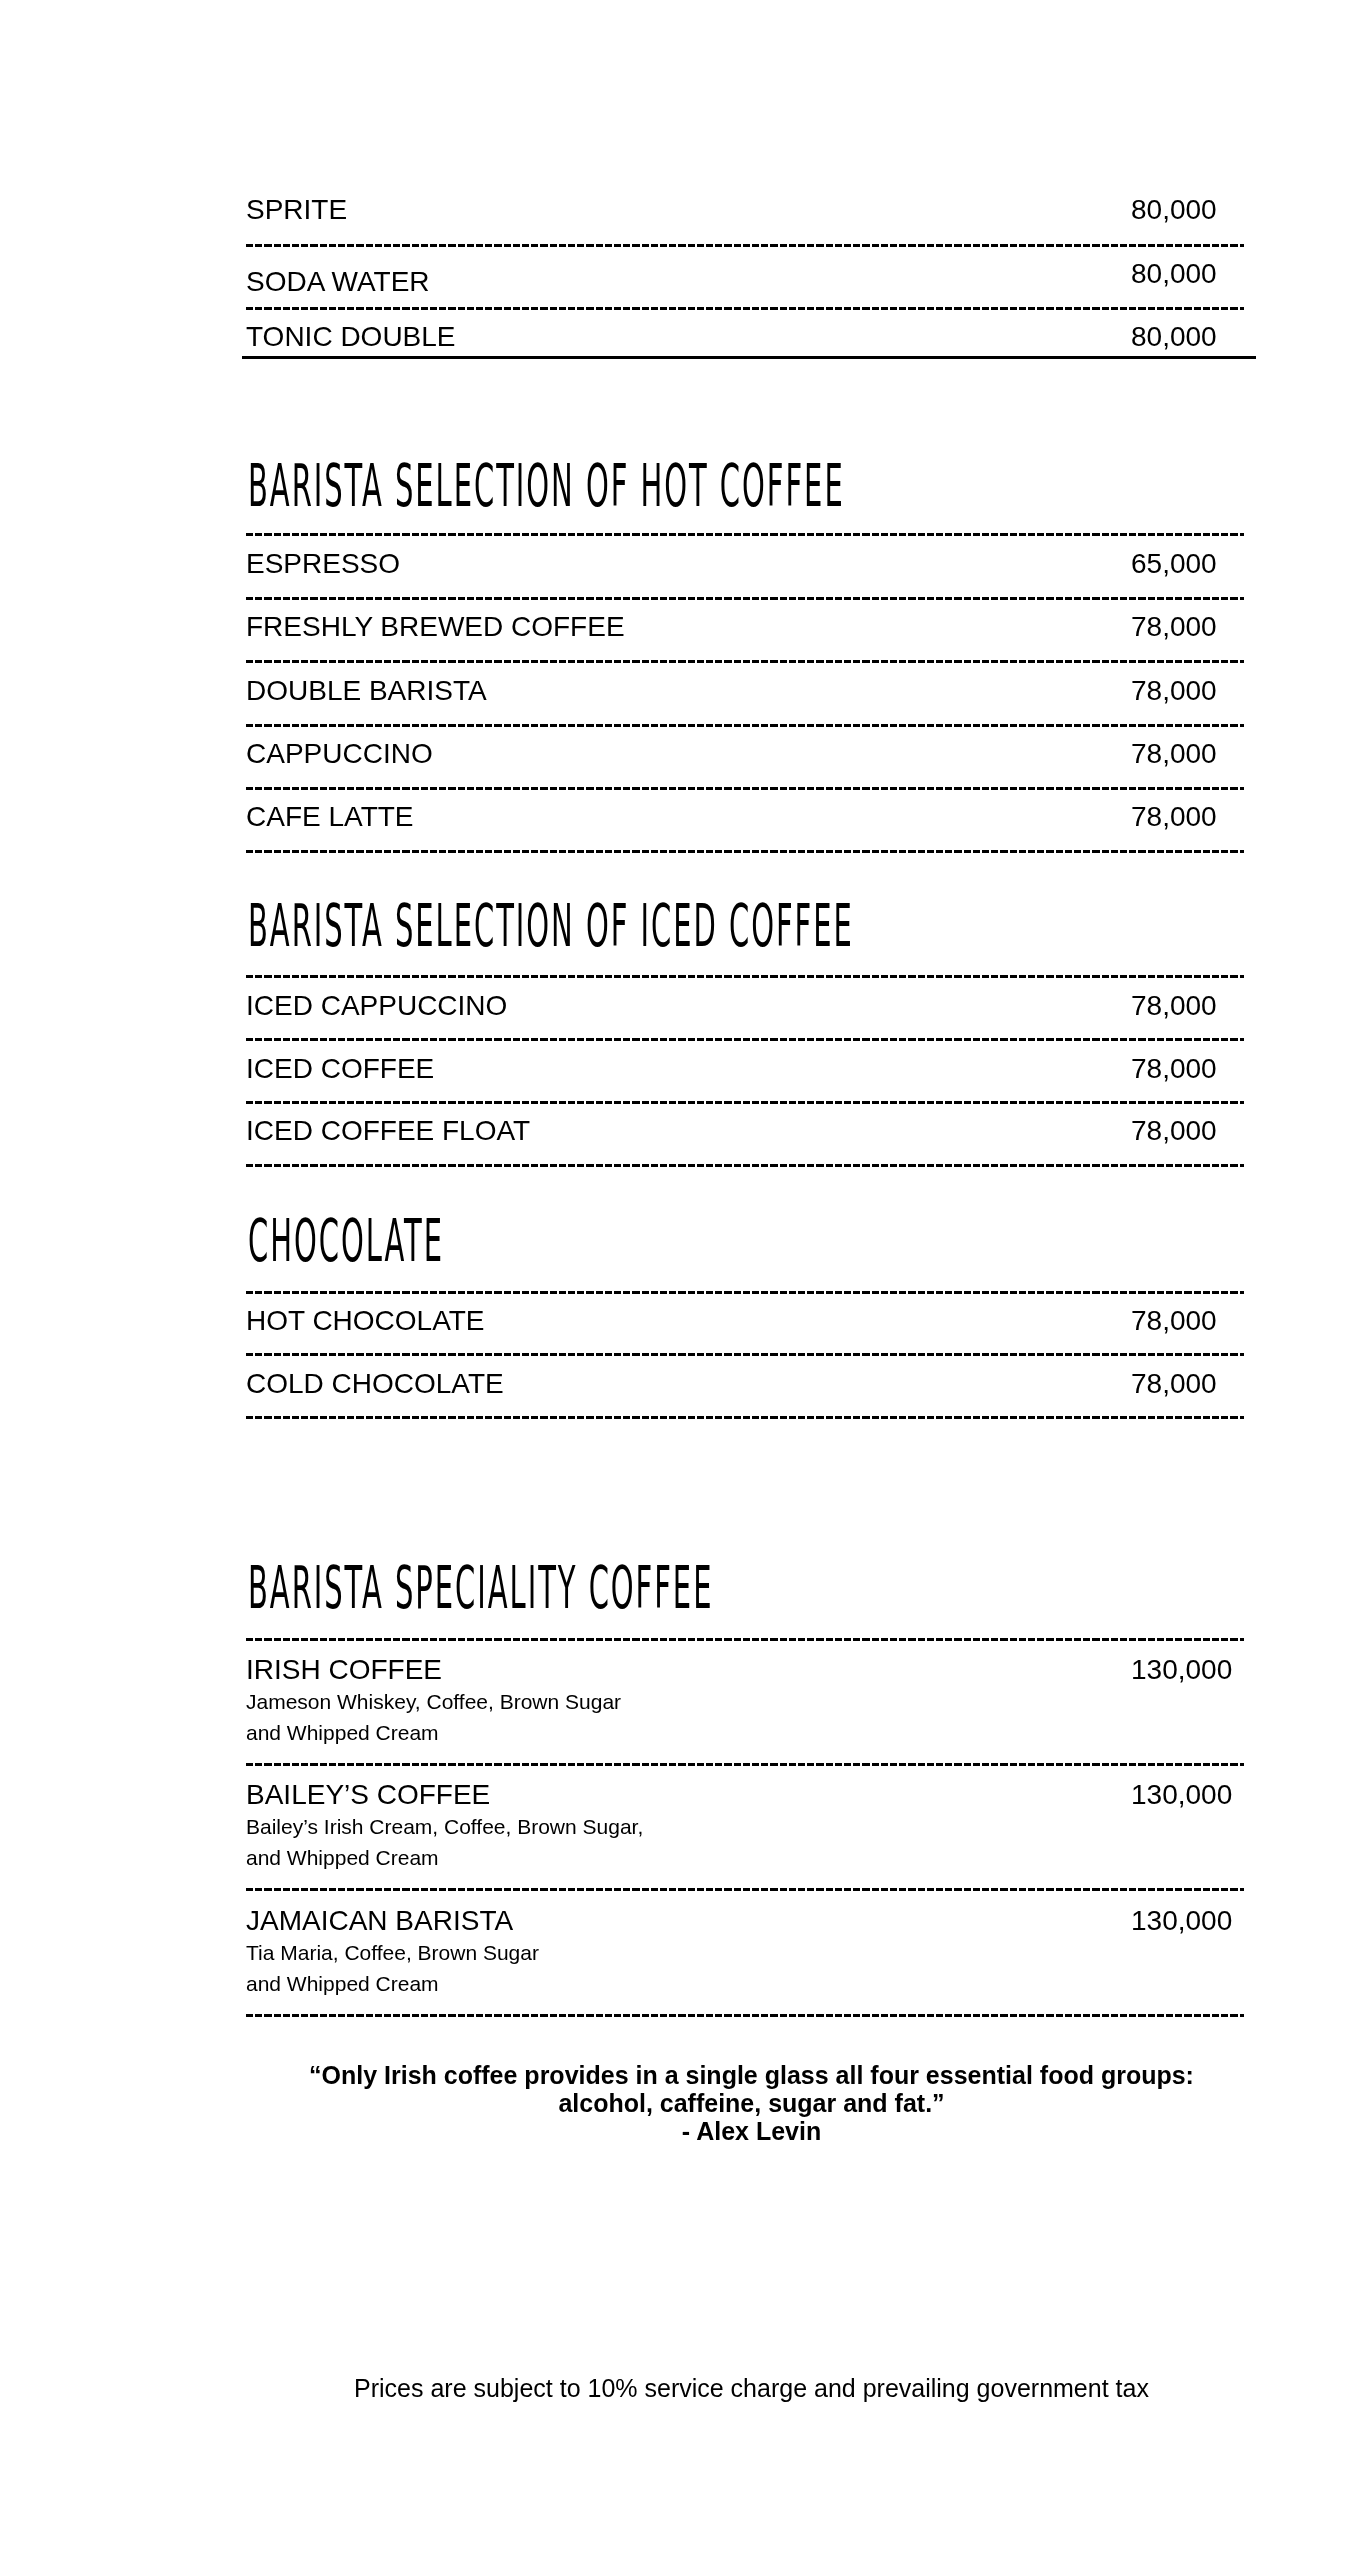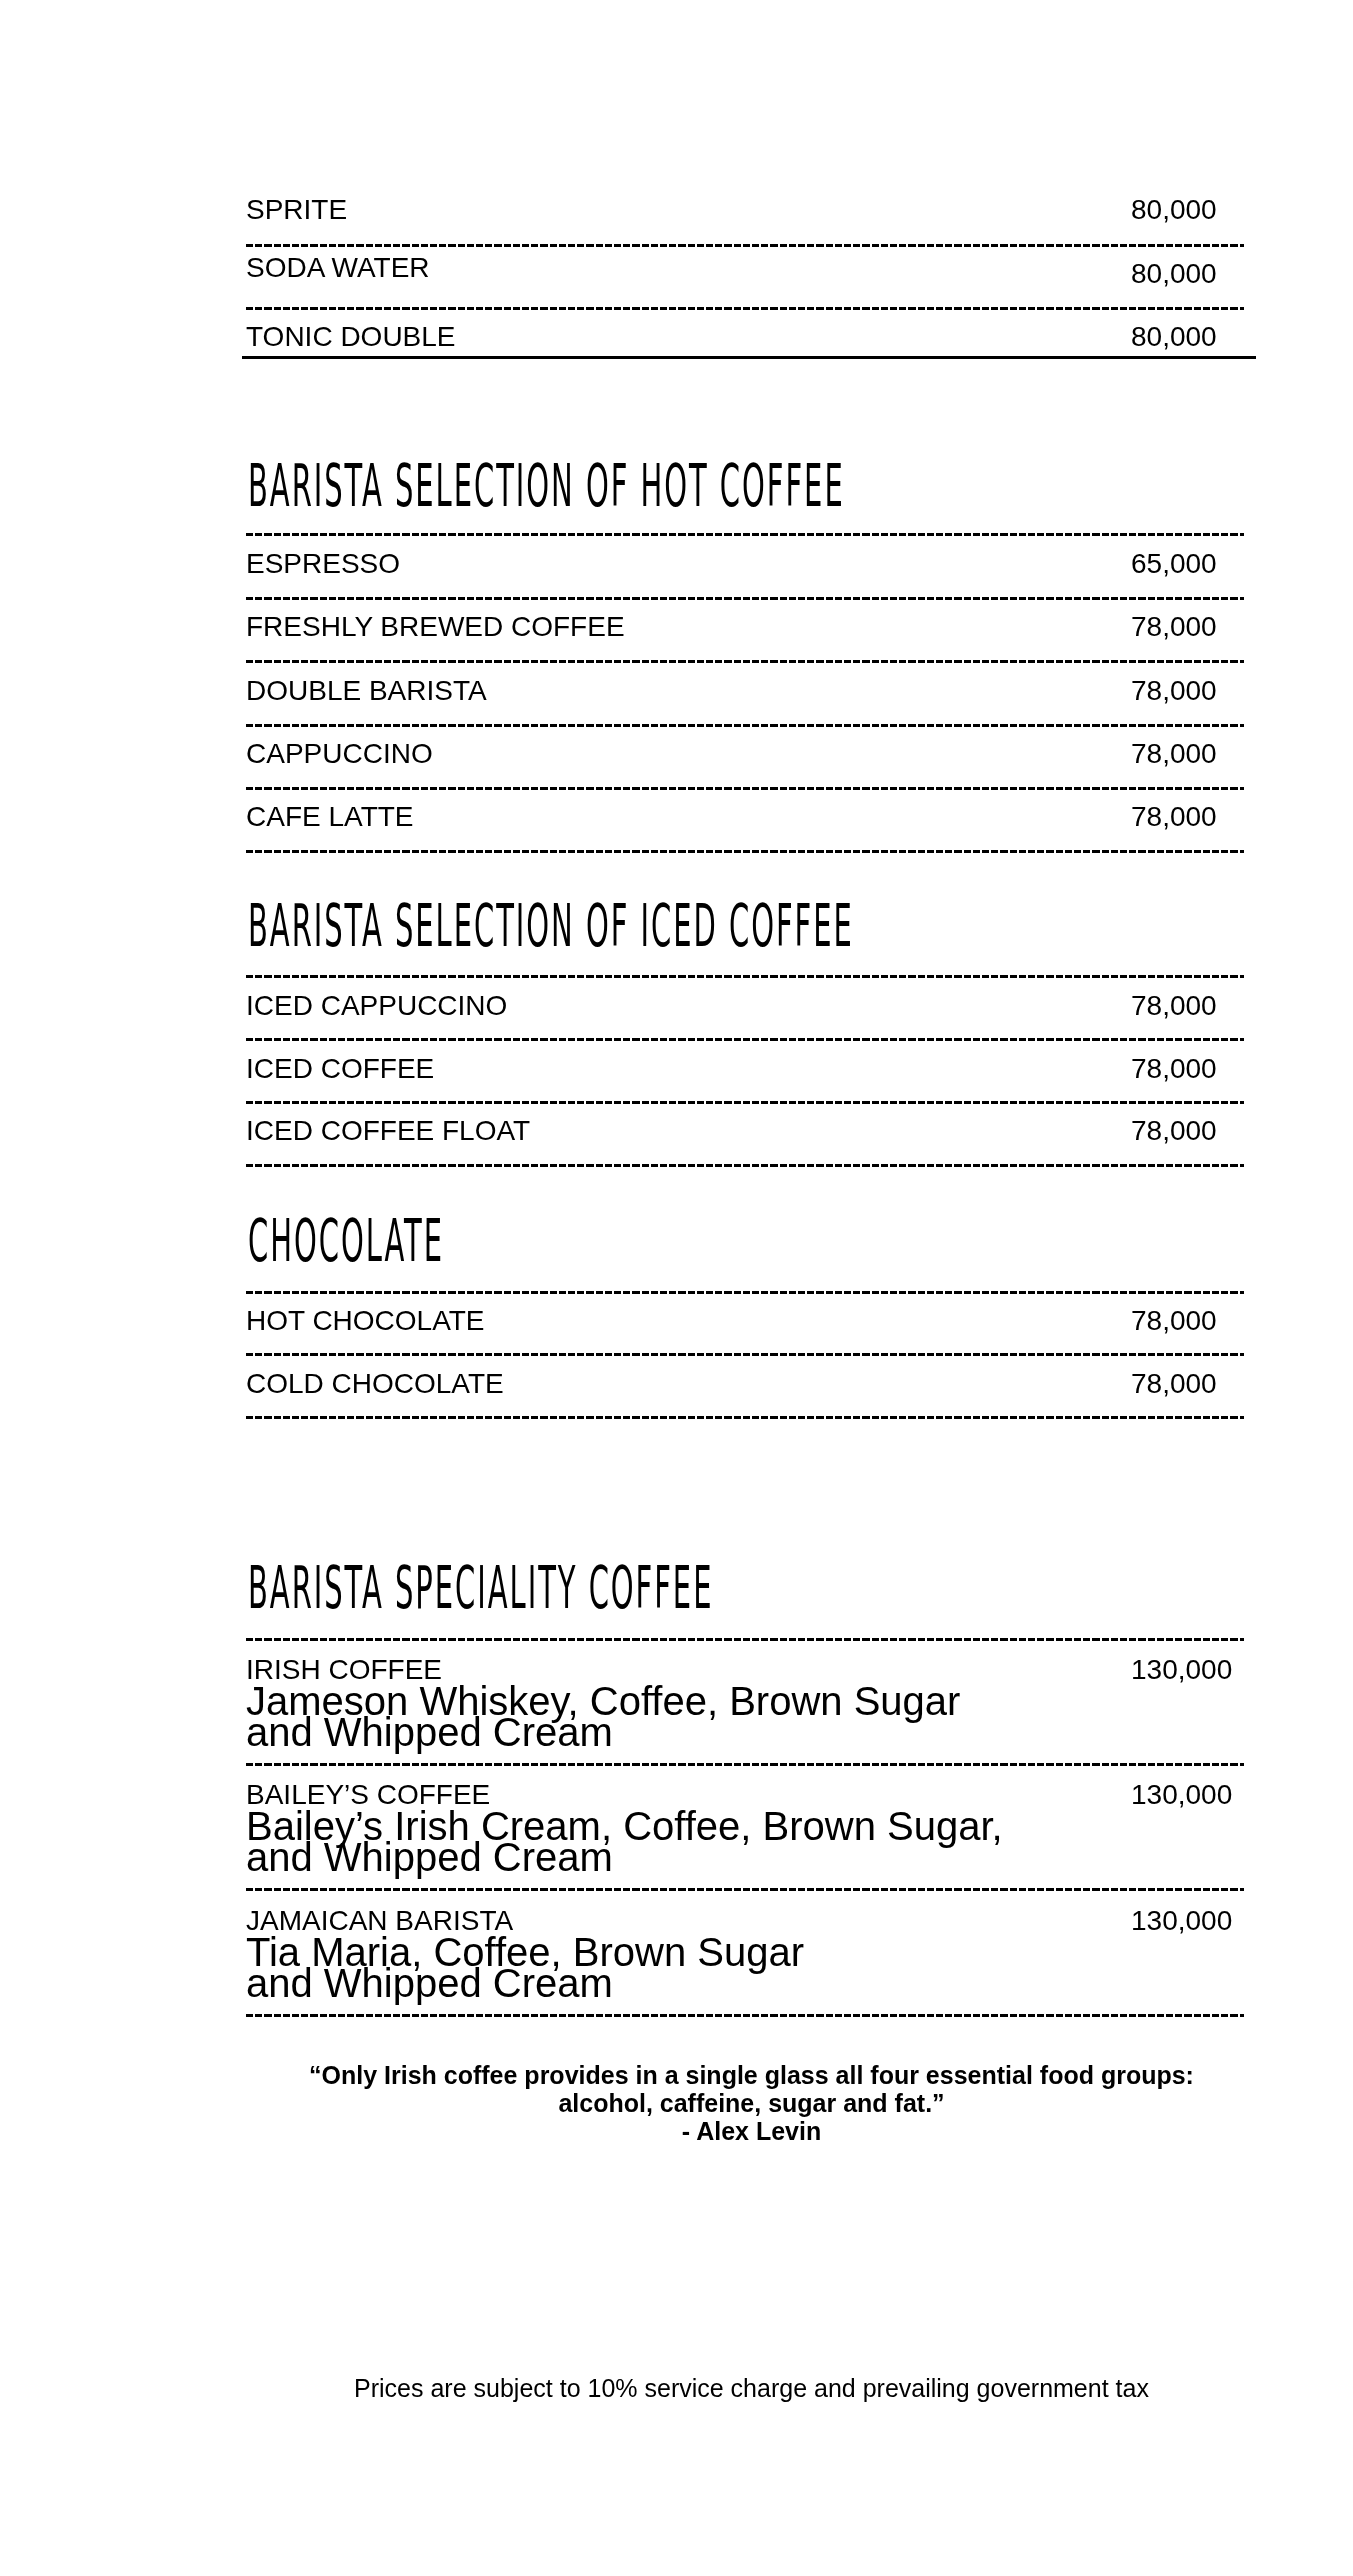--- a/index.html
+++ b/index.html
@@ -2,34 +2,34 @@
 <html style="font-size:10.5px"><head>
 <meta charset="utf-8">
 <style>
   html, body { margin:0; padding:0; background:#ffffff; }
   body { width:1354px; height:2576px; position:relative; overflow:hidden; color:#000; font-family:"Liberation Sans", sans-serif; }
   .dash { position:absolute; left:246px; width:998px; height:2.6px;
     background: repeating-linear-gradient(90deg, #000 0 7.2px, transparent 7.2px 9.2px); }
   .solid { position:absolute; left:242px; width:1014px; height:2.6px; background:#000; }
   .name { position:absolute; left:246px; font-weight:normal; font-size:28px; line-height:28px; white-space:nowrap; }
   .price { position:absolute; left:1131px; font-size:28px; line-height:28px; white-space:nowrap; }
-  .desc { position:absolute; left:246px; font-size:40px; line-height:31px; white-space:pre-line; }
+  .desc { position:absolute; left:246px; font-size:21px; line-height:31px; white-space:pre-line; }
   .heading { position:absolute; left:248px; font-family:"DejaVu Sans", sans-serif; font-weight:normal;
     font-size:58px; line-height:58px; transform-origin:0 0; transform:scaleX(0.5); white-space:nowrap; letter-spacing:3.9px; }
   .quote { position:absolute; left:0; width:1503px; text-align:center; font-weight:bold; font-size:25px; line-height:28px; white-space:pre-line; }
   .footer { position:absolute; left:0; width:1503px; text-align:center; font-size:25px; line-height:26px; }
 </style>
 </head>
 <body>
 
 <div>
   <div class="name" style="top:196px">SPRITE</div>
   <div class="price" style="top:196px">80,000</div>
   <div class="dash" style="top:244px"></div>
-  <div class="name" style="top:254px">SODA WATER</div>
+  <div class="name" style="top:268px">SODA WATER</div>
   <div class="price" style="top:260px">80,000</div>
   <div class="dash" style="top:307px"></div>
   <div class="name" style="top:323px">TONIC DOUBLE</div>
   <div class="price" style="top:323px">80,000</div>
   <div class="solid" style="top:356px"></div>
 </div>
 
 <div>
   <div class="heading" style="top:457px">BARISTA SELECTION OF HOT COFFEE</div>
   <div class="dash" style="top:533px"></div>

